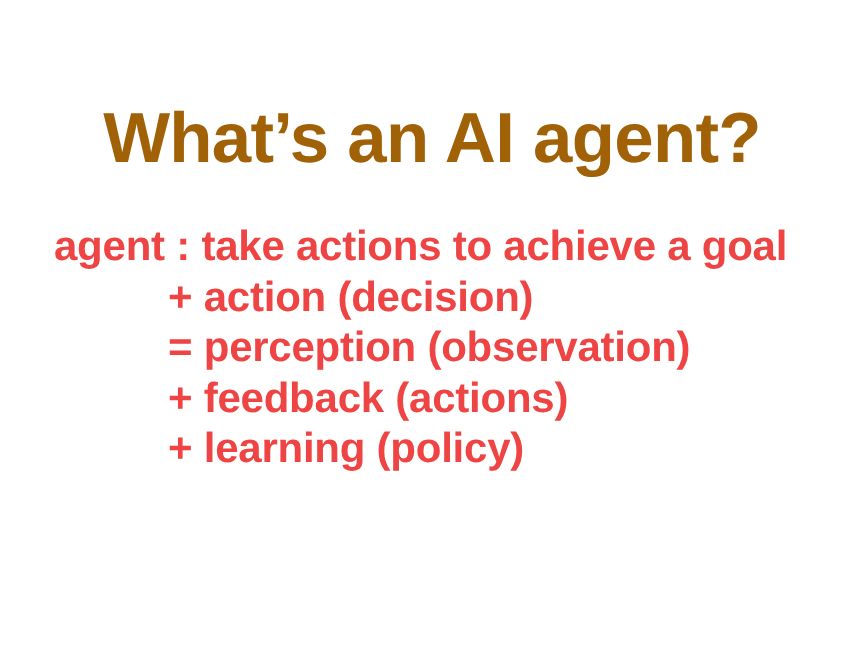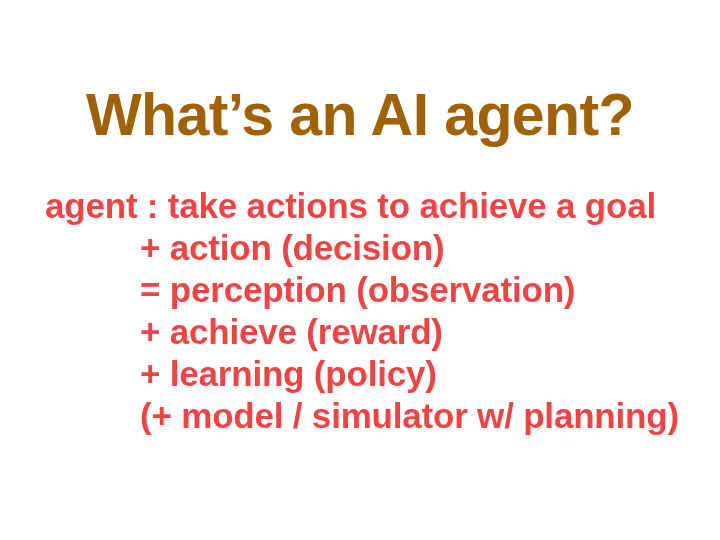--- a/index.html
+++ b/index.html
@@ -61,21 +61,20 @@
   <h1 class="slide-title">What’s an AI agent?</h1>
 
   <div class="body-block">
 
     <div class="body-line">agent : take actions to achieve a goal</div>
 
     <div class="body-line indent">+ action (decision)</div>
 
     <div class="body-line indent">= perception (observation)</div>
 
-    <div class="body-line indent">+ achieve (reward)</div>
+    <div class="body-line indent">+ feedback (actions)</div>
 
     <div class="body-line indent">+ learning (policy)</div>
 
-    <div class="body-line indent">(+ model / simulator w/ planning)</div>
 
   </div>
 
 </div>
 
 </body></html>

